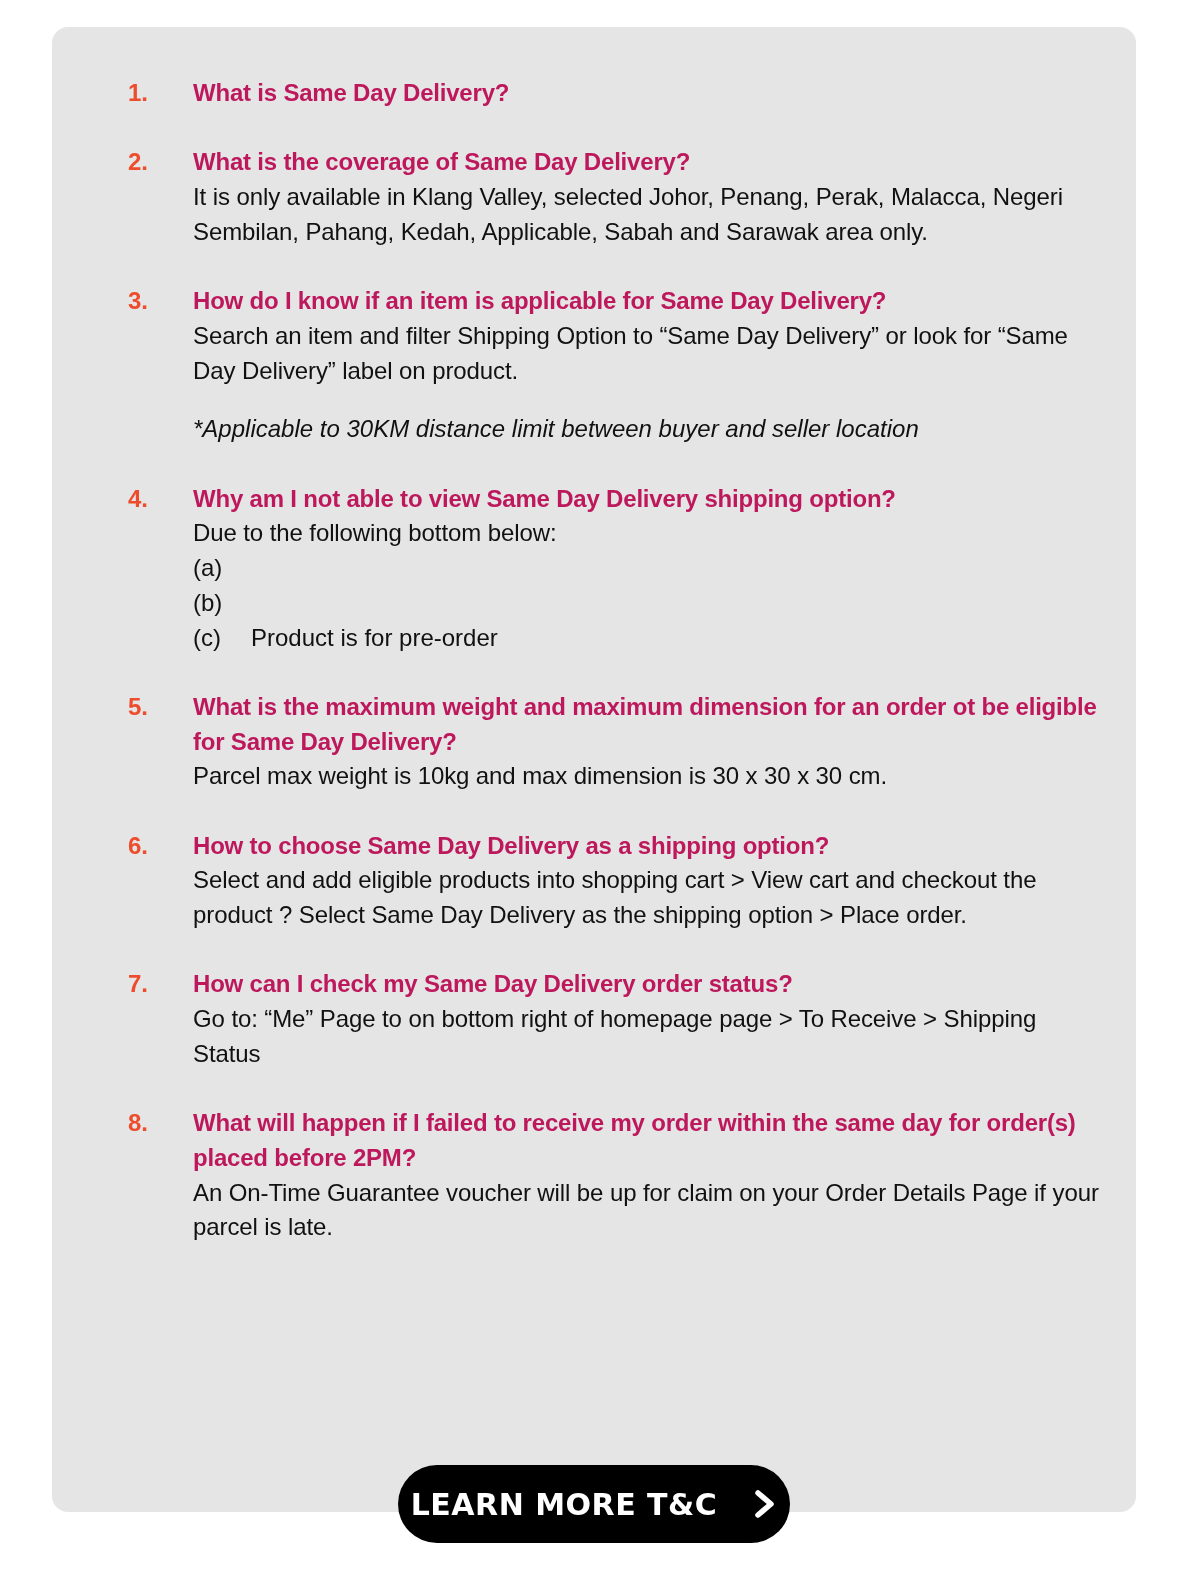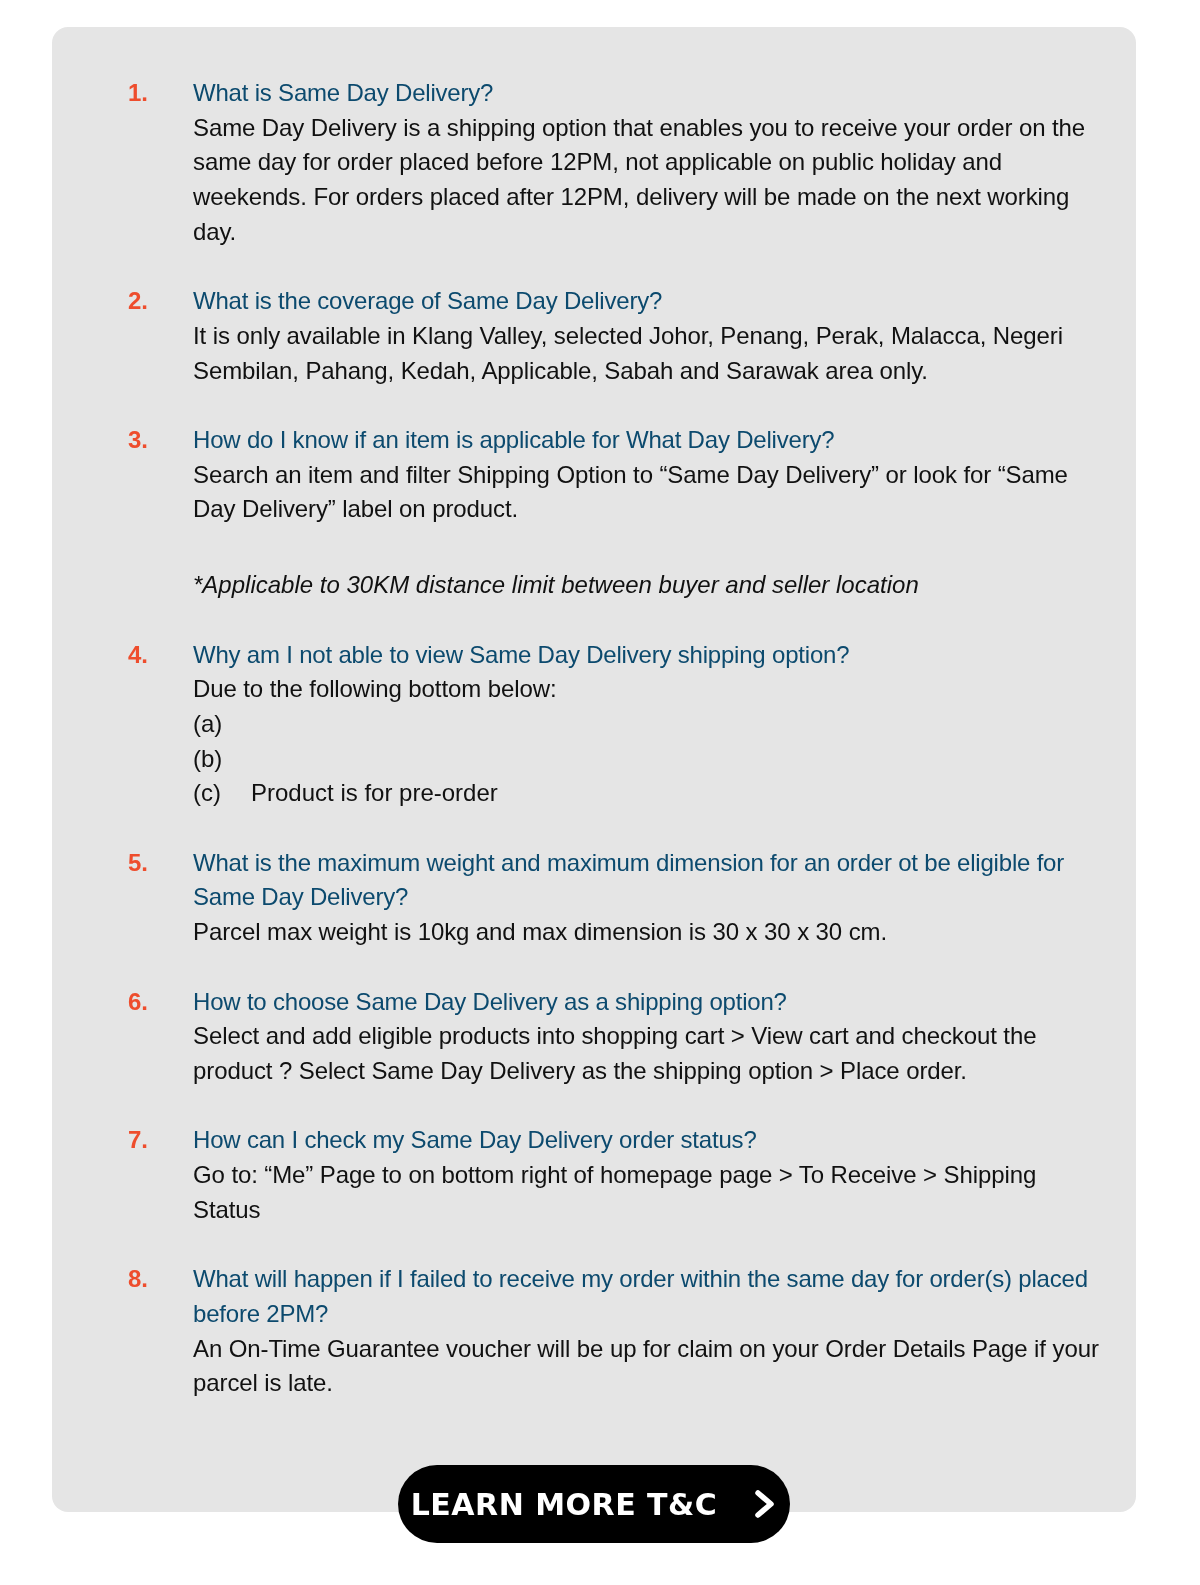--- a/index.html
+++ b/index.html
@@ -41,29 +41,29 @@
       color: #111111;
     }
     .faq-num {
       position: absolute;
       left: 0;
       top: 0;
       color: #ee4d2d;
       font-weight: bold;
     }
     .faq-q {
-      color: #0c4a6e;
-      font-weight: normal;
+      color: #be185d;
+      font-weight: bold;
       letter-spacing: -0.2px;
     }
     .faq-a {
       letter-spacing: -0.1px;
     }
     .faq-note {
-      margin-top: 41px;
+      margin-top: 24px;
       font-style: italic;
     }
     .sub-list {
       margin: 0;
       padding: 0;
       list-style: none;
     }
     .sub-item {
       display: flex;
     }
@@ -99,30 +99,29 @@
 </head>
 <body>
 
 <div class="card">
 </div>
 
 <ol class="faq-list">
   <li class="faq-item">
     <span class="faq-num">1.</span>
     <div class="faq-q">What is Same Day Delivery?</div>
-    <div class="faq-a">Same Day Delivery is a shipping option that enables you to receive your order on the same day for order placed before 12PM, not applicable on public holiday and weekends. For orders placed after 12PM, delivery will be made on the next working day.</div>
   </li>
   <li class="faq-item">
     <span class="faq-num">2.</span>
     <div class="faq-q">What is the coverage of Same Day Delivery?</div>
     <div class="faq-a">It is only available in Klang Valley, selected Johor, Penang, Perak, Malacca, Negeri Sembilan, Pahang, Kedah, Applicable, Sabah and Sarawak area only.</div>
   </li>
   <li class="faq-item">
     <span class="faq-num">3.</span>
-    <div class="faq-q">How do I know if an item is applicable for What Day Delivery?</div>
+    <div class="faq-q">How do I know if an item is applicable for Same Day Delivery?</div>
     <div class="faq-a">Search an item and filter Shipping Option to “Same Day Delivery” or look for “Same Day Delivery” label on product.</div>
     <div class="faq-note">*Applicable to 30KM distance limit between buyer and seller location</div>
   </li>
   <li class="faq-item">
     <span class="faq-num">4.</span>
     <div class="faq-q">Why am I not able to view Same Day Delivery shipping option?</div>
     <div class="faq-a">Due to the following bottom below:</div>
     <ul class="sub-list">
       <li class="sub-item">
         <span class="sub-label">(a)</span>

